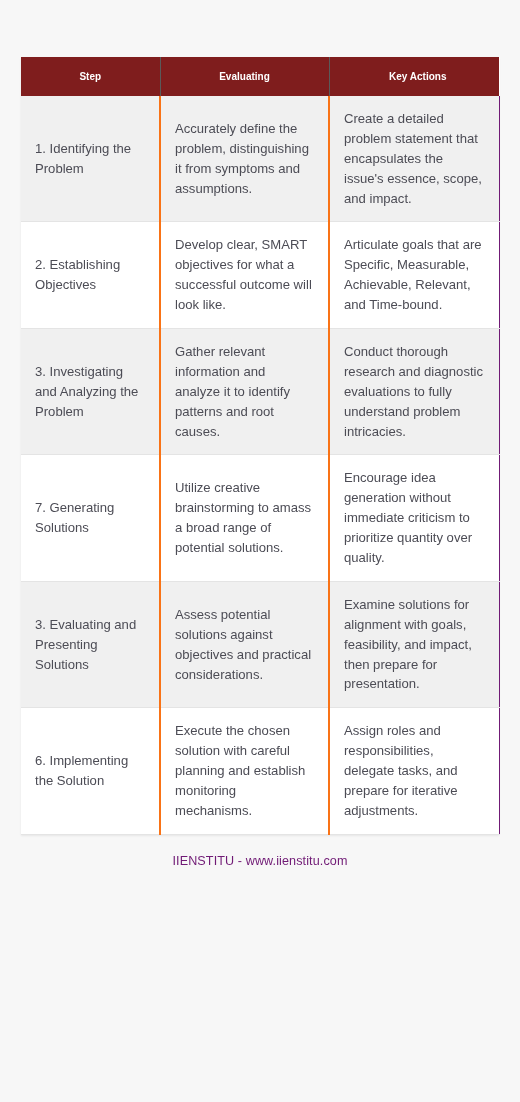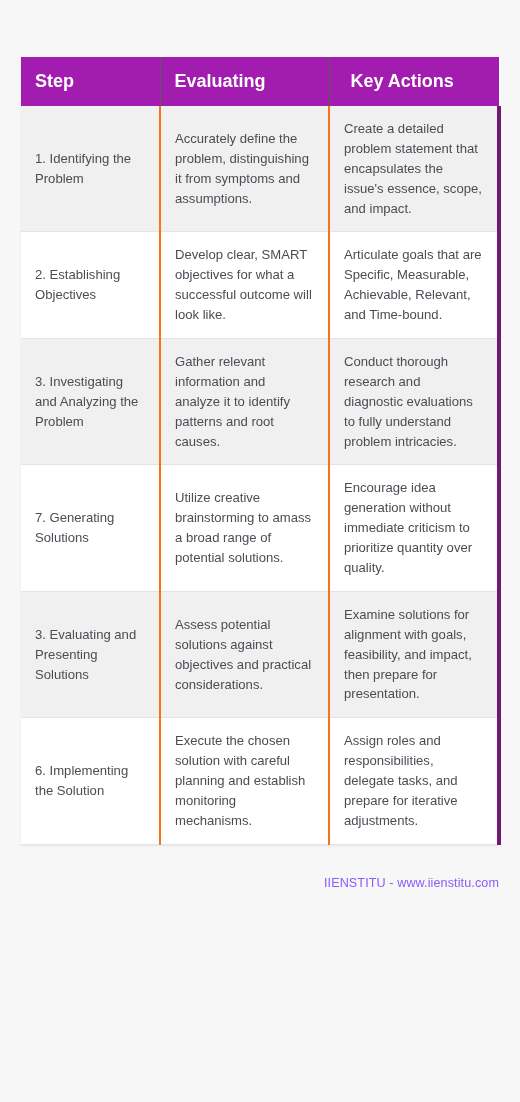--- a/index.html
+++ b/index.html
@@ -45,63 +45,63 @@
     width: 478px;
     box-shadow: 0 1px 2px rgba(0,0,0,0.07);
   }
   table.steps-table {
     border-collapse: collapse;
     width: 478px;
     table-layout: fixed;
     background: #ffffff;
   }
   table.steps-table thead th {
-    background: #a21caf;
+    background: #7f1d1d;
     color: #ffffff;
-    font-size: 18px;
+    font-size: 10px;
     font-weight: bold;
-    text-align: left;
+    text-align: center;
     padding: 14px 14px 14px 14px;
     border-right: 1px solid #5a5a5a;
     vertical-align: middle;
   }
   table.steps-table thead th:last-child {
     border-right: none;
     padding-left: 21px;
   }
   table.steps-table tbody td {
     font-size: 13.1px;
     line-height: 1.52;
     color: #4c4c55;
     padding: 13px 14px 13px 14px;
     border-right: 2px solid #f97316;
     border-bottom: 1px solid #e4e4e4;
     vertical-align: middle;
     word-wrap: break-word;
   }
   table.steps-table tbody td:last-child {
-    border-right: 4px solid #701a75;
+    border-right: 1px solid #701a75;
   }
   table.steps-table tbody tr:nth-child(odd) td {
     background: #f0f0f0;
   }
   table.steps-table tbody tr:nth-child(even) td {
     background: #ffffff;
   }
   .col-step   { width: 139px; }
   .col-desc   { width: 169px; }
   .col-action { width: 170px; }
 
   
   .footer {
     width: 478px;
-    text-align: right;
-    margin-top: 31px;
+    text-align: center;
+    margin-top: 19px;
     font-size: 12.6px;
-    color: #8b5cf6;
+    color: #701a75;
     letter-spacing: 0.1px;
   }
 </style>
 </head>
 <body>
 
 <div class="page">
 
 
   <div class="table-wrap">

